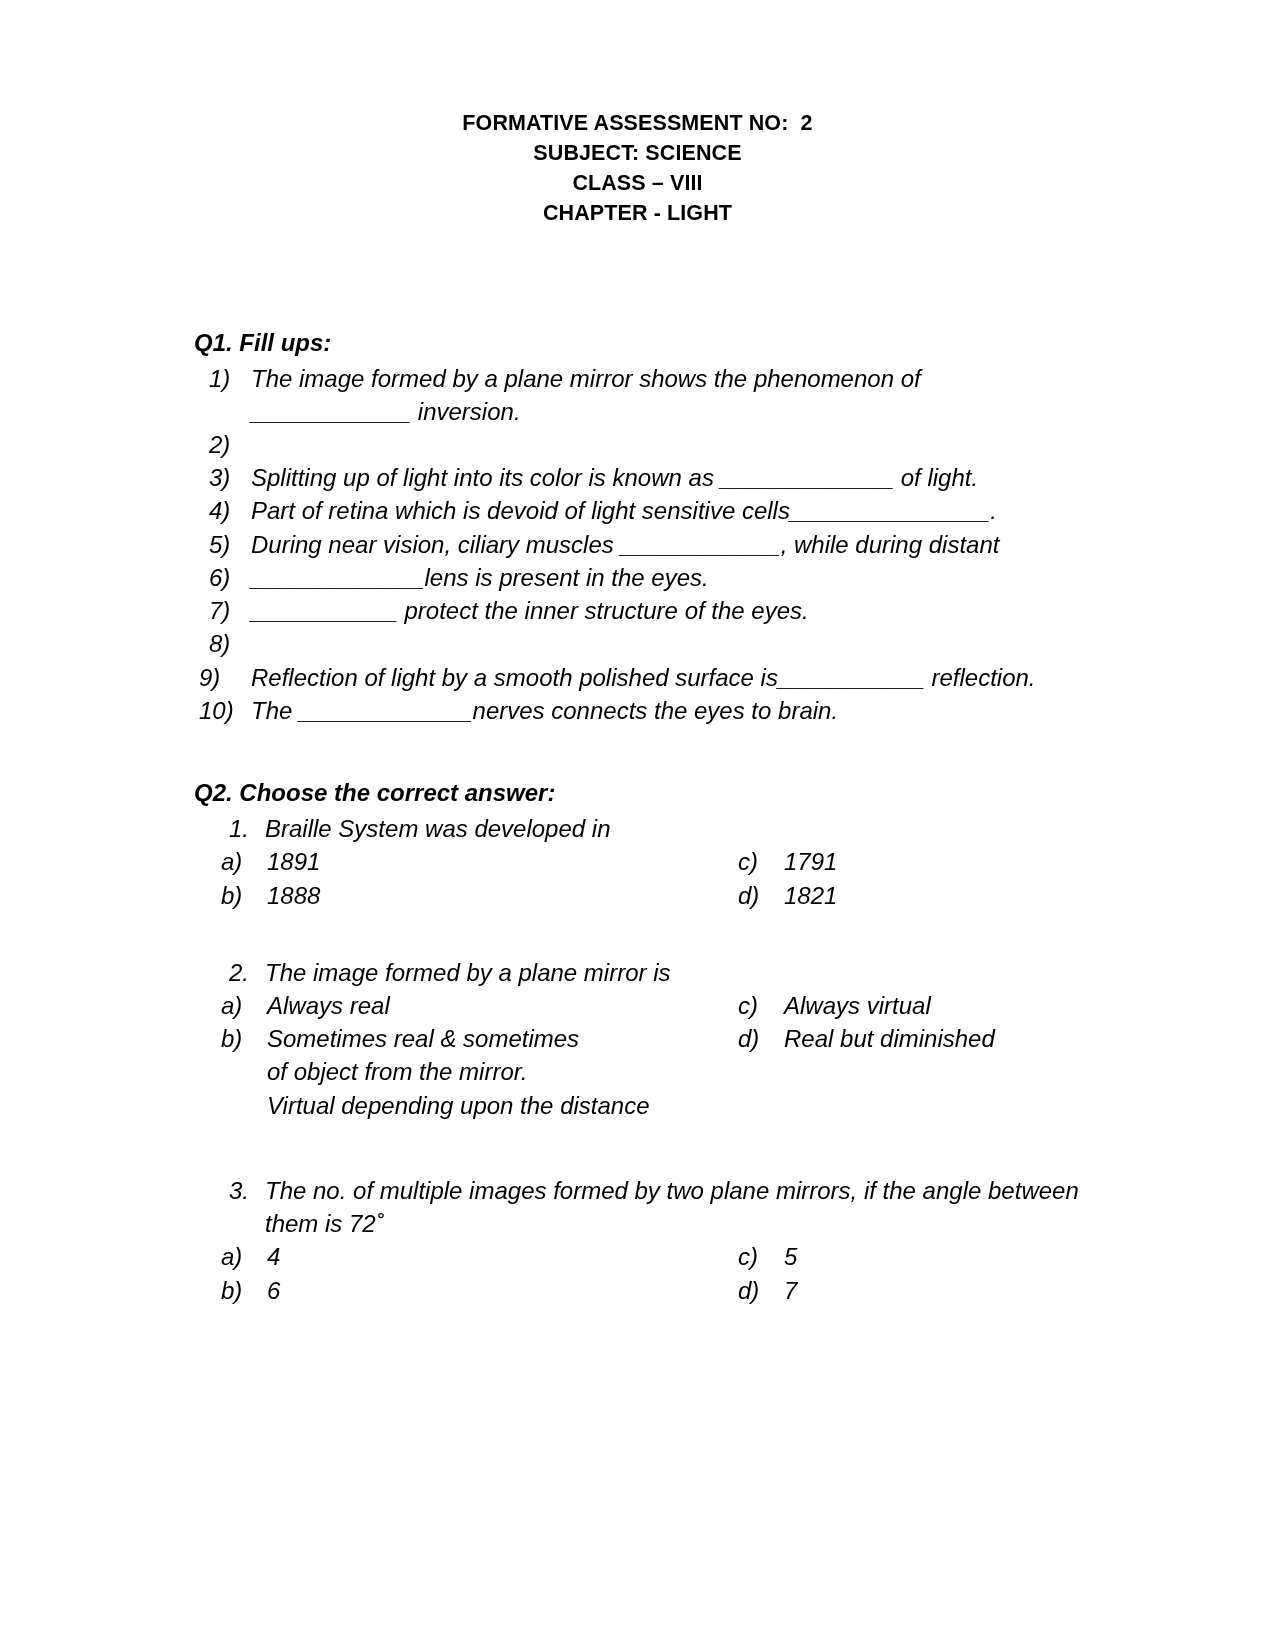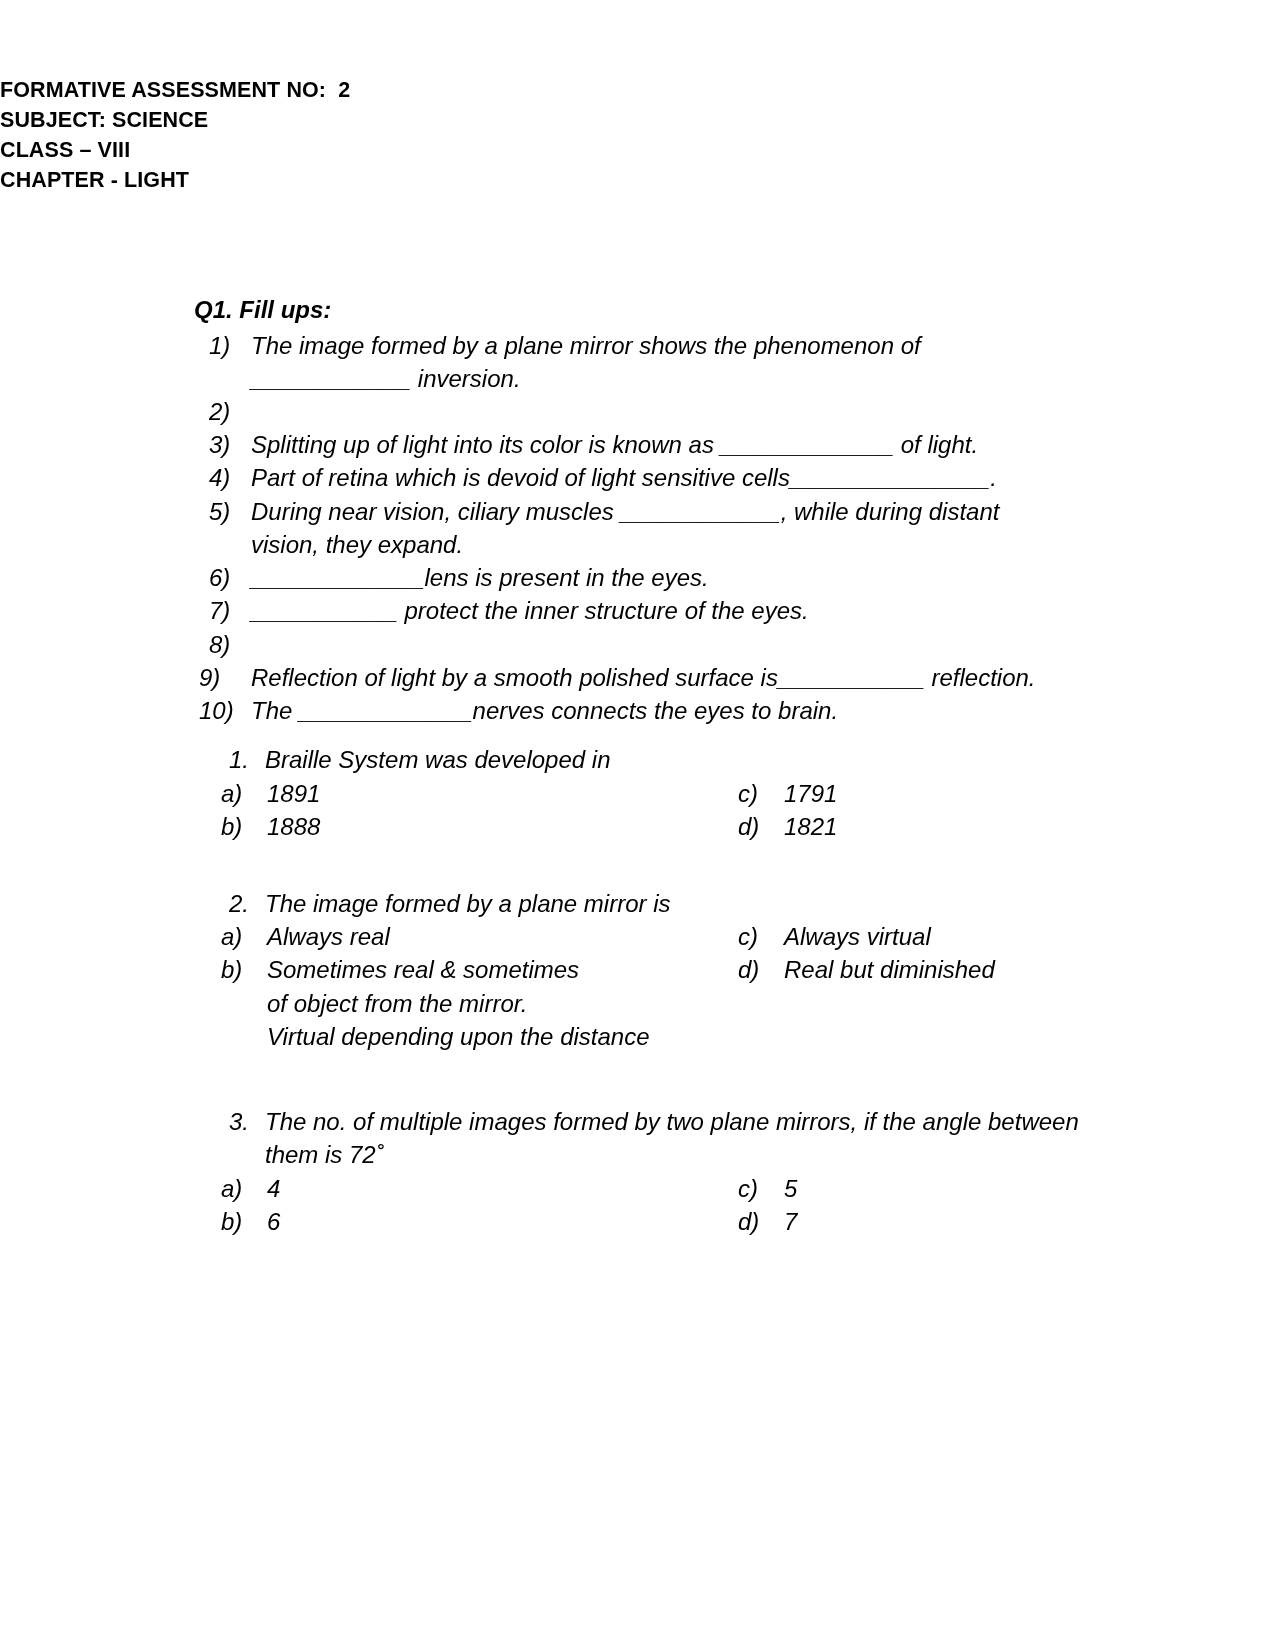--- a/index.html
+++ b/index.html
@@ -18,22 +18,22 @@
   .page {
     width: 1275px;
     height: 1651px;
     box-sizing: border-box;
     padding: 0;
     position: relative;
   }
 
   
   .doc-header {
-    text-align: left;
-    padding-top: 80px;
+    text-align: center;
+    padding-top: 113px;
     line-height: 1.0;
   }
   .doc-header .hline {
     font-weight: bold;
     font-size: 21.5px;
     letter-spacing: 0.1px;
     margin: 0 0 8.5px 0;
     white-space: pre;
   }
 
@@ -145,21 +145,20 @@
 
       <li>
         <span class="marker">4)</span>
         <span class="content">Part of retina which is devoid of light sensitive cells_______________.</span>
       </li>
 
       <li>
         <span class="marker">5)</span>
         <span class="content">
           <span class="cont-line">During near vision, ciliary muscles ____________, while during distant</span>
-          <span class="cont-line">vision, they expand.</span>
         </span>
       </li>
 
       <li>
         <span class="marker">6)</span>
         <span class="content">_____________lens is present in the eyes.</span>
       </li>
 
       <li>
         <span class="marker">7)</span>
@@ -176,20 +175,21 @@
       </li>
 
       <li class="wide-marker">
         <span class="marker">10)</span>
         <span class="content">The _____________nerves connects the eyes to brain.</span>
       </li>
     </ul>
   </div>
 
   <div class="section">
+    <div class="q-heading" id="q2-heading">Q2. Choose the correct answer:</div>
 
     <div class="mcq-block">
       <div class="mcq-stem">
         <span class="num">1.</span>
         <span class="stem-text">Braille System was developed in</span>
       </div>
       <div class="mcq-options">
         <div class="opt-row">
           <span class="opt opt-left">
             <span class="label">a)</span>

